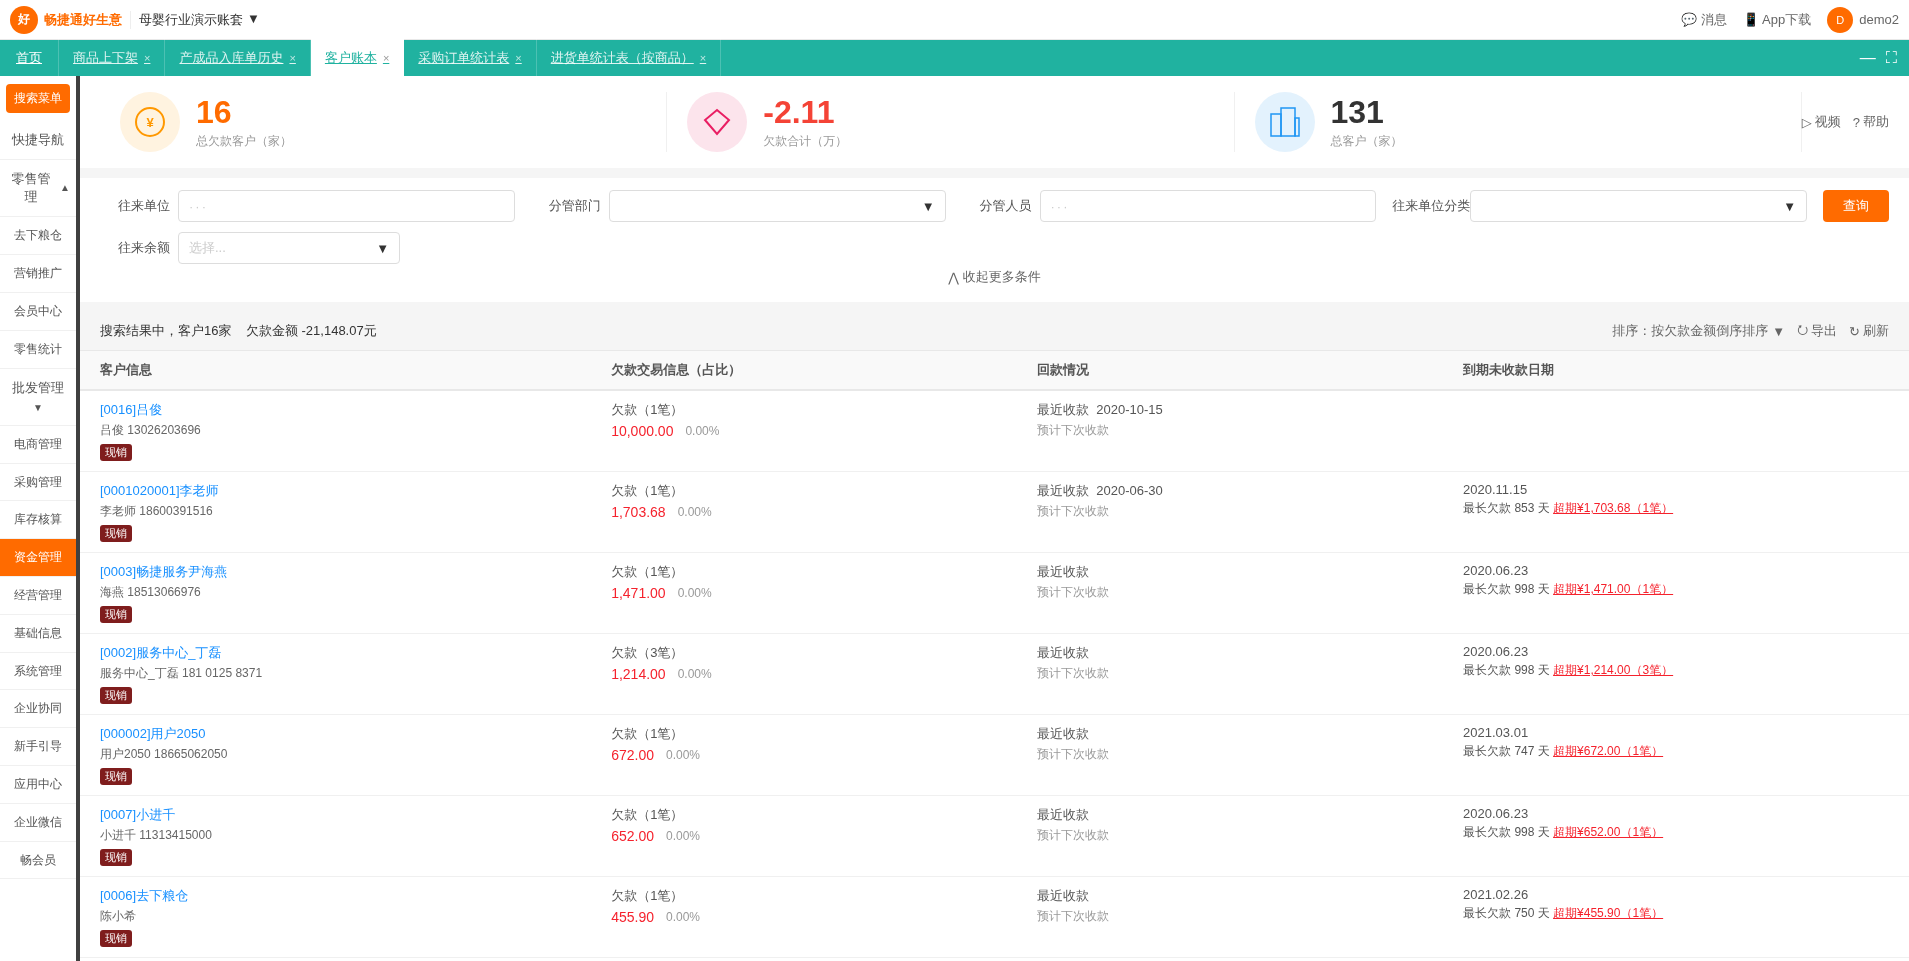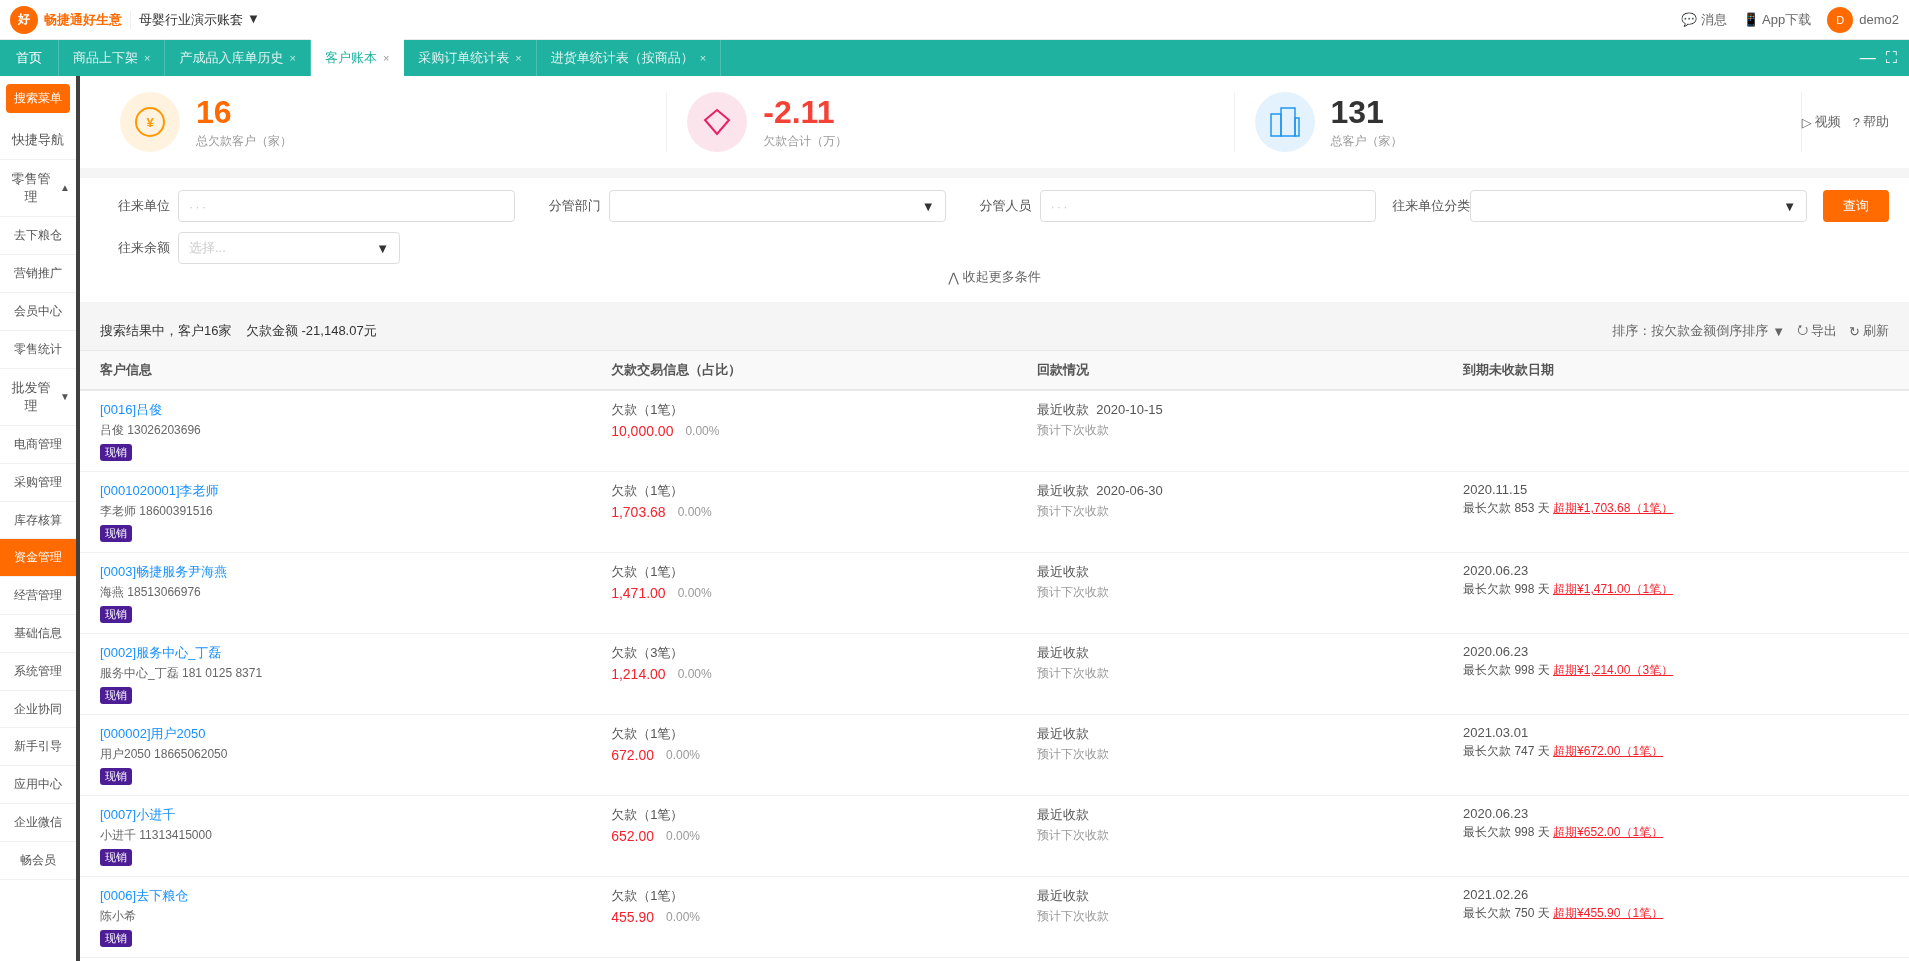--- a/index.html
+++ b/index.html
@@ -10,21 +10,21 @@
     .top-bar-left { display: flex; align-items: center; gap: 8px; }
     .logo-area { display: flex; align-items: center; gap: 6px; color: #ff6b00; font-weight: bold; font-size: 14px; }
     .logo-circle { width: 28px; height: 28px; background: #ff6b00; border-radius: 50%; display: flex; align-items: center; justify-content: center; color: white; font-size: 12px; font-weight: bold; }
     .logo-text { color: #ff6b00; font-size: 13px; }
     .store-selector { display: flex; align-items: flex-start; gap: 4px; color: #333; padding: 0 8px; border-left: 1px solid #eee; }
     .top-bar-right { display: flex; align-items: center; gap: 16px; color: #666; font-size: 13px; }
     .user-avatar { width: 26px; height: 26px; border-radius: 50%; background: #ff6b00; display: flex; align-items: center; justify-content: center; color: white; font-size: 11px; }
     
     
     .tab-bar { height: 36px; background: #20b2a0; display: flex; align-items: center; padding: 0 0; position: relative; }
-    .tab-item { height: 44px; padding: 0 14px; display: flex; align-items: center; gap: 6px; cursor: pointer; color: rgba(255,255,255,0.85); font-size: 13px; white-space: nowrap; border-right: 1px solid rgba(255,255,255,0.2); }
+    .tab-item { height: 44px; padding: 0 14px; display: flex; align-items: center; gap: 6px; cursor: pointer; color: rgba(255,255,255,0.85); font-size: 13px; white-space: nowrap; border-right: 1px solid rgba(255,255,255,0.2); text-decoration: underline; }
     .tab-item.active { background: #fff; color: #20b2a0; font-weight: 500; }
     .tab-item .close-x { font-size: 11px; color: rgba(255,255,255,0.7); cursor: pointer; }
     .tab-item.active .close-x { color: #999; }
     .tab-first { padding: 0 16px; color: white; font-size: 13px; cursor: pointer; }
     .tab-bar-right { margin-left: auto; display: flex; align-items: center; gap: 2px; padding-right: 8px; }
     .tab-bar-btn { color: white; cursor: pointer; font-size: 16px; padding: 4px; }
     
     
     .main-layout { display: flex; height: calc(100vh - 76px); }
     
@@ -76,21 +76,21 @@
     .action-btn { display: flex; align-items: center; gap: 3px; cursor: pointer; }
     
     
     .data-table { background: #fff; width: 100%; }
     .table-header { display: grid; grid-template-columns: 1.8fr 1.5fr 1.5fr 1.5fr; background: #f9f9f9; border-bottom: 2px solid #e8e8e8; padding: 10px 20px; }
     .th { font-weight: 600; color: #555; font-size: 13px; }
     .table-row { display: grid; grid-template-columns: 1.8fr 1.5fr 1.5fr 1.5fr; padding: 10px 20px; border-bottom: 1px solid #f0f0f0; align-items: start; }
     .customer-info { display: flex; flex-direction: column; gap: 3px; }
     .customer-name { color: #1890ff; font-size: 13px; cursor: pointer; }
     .customer-phone { color: #666; font-size: 12px; }
-    .customer-tag { background: #4c1d95; color: white; font-size: 11px; padding: 1px 5px; border-radius: 3px; display: inline-block; width: fit-content; margin-top: 2px; }
+    .customer-tag { background: #7f1d1d; color: white; font-size: 11px; padding: 1px 5px; border-radius: 3px; display: inline-block; width: fit-content; margin-top: 2px; }
     .debt-info { display: flex; flex-direction: column; gap: 4px; }
     .debt-count { color: #555; font-size: 13px; }
     .debt-amount { color: #f5222d; font-size: 14px; font-weight: 500; }
     .debt-percent { color: #999; font-size: 12px; }
     .debt-row { display: flex; align-items: center; gap: 12px; }
     .collection-info { display: flex; flex-direction: column; gap: 3px; }
     .collection-date { color: #555; font-size: 13px; }
     .collection-next { color: #999; font-size: 12px; }
     .due-info { display: flex; flex-direction: column; gap: 3px; }
     .due-date { color: #555; font-size: 13px; }
@@ -171,21 +171,21 @@
     </div>
 
     <div class="sidebar-nav-item" style="display:flex;align-items:center;justify-content:center;gap:4px;">
       <span>零售管理</span>
       <span style="font-size:10px;">▲</span>
     </div>
     <div class="sidebar-nav-item">去下粮仓</div>
     <div class="sidebar-nav-item">营销推广</div>
     <div class="sidebar-nav-item">会员中心</div>
     <div class="sidebar-nav-item">零售统计</div>
-    <div class="sidebar-nav-item" style="display:flex;align-items:center;justify-content:center;gap:4px;">
+    <div class="sidebar-nav-item" style="display:flex;align-items:center;justify-content:center;gap:4px;flex-direction:column;">
       <span>批发管理</span>
       <span style="font-size:10px;">▼</span>
     </div>
     <div class="sidebar-nav-item">电商管理</div>
     <div class="sidebar-nav-item">采购管理</div>
     <div class="sidebar-nav-item">库存核算</div>
     <div class="sidebar-nav-item active">资金管理</div>
     <div class="sidebar-nav-item">经营管理</div>
     <div class="sidebar-nav-item">基础信息</div>
     <div class="sidebar-nav-item">系统管理</div>

